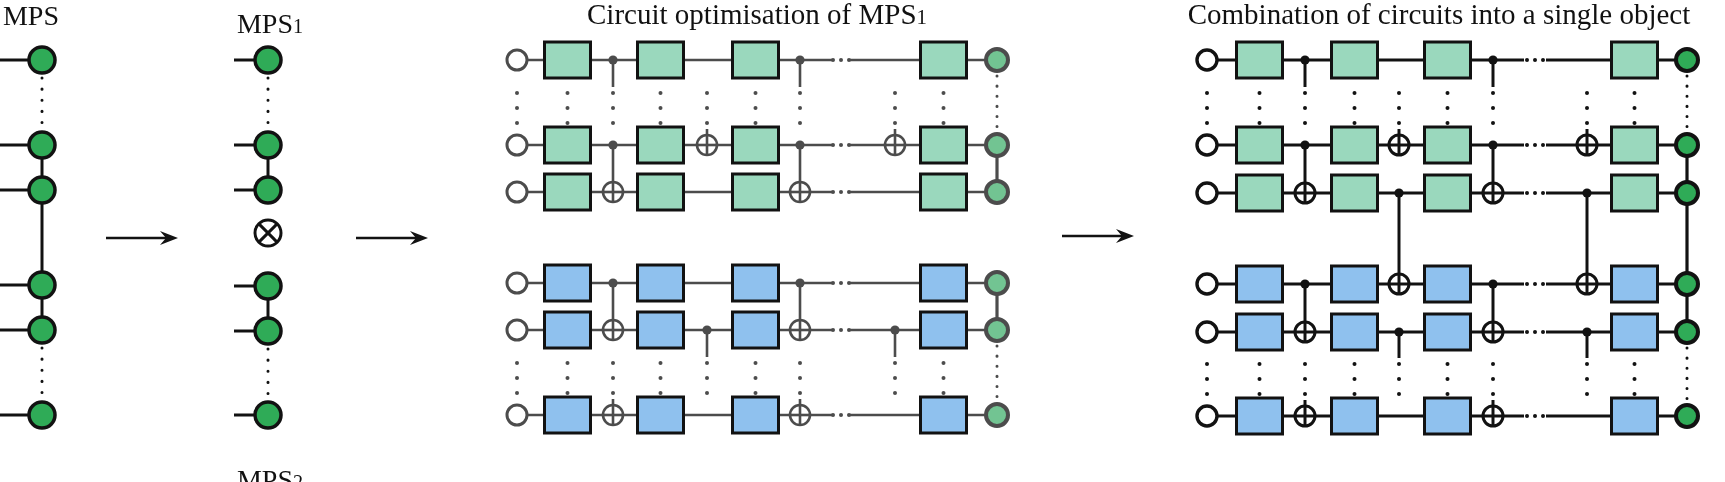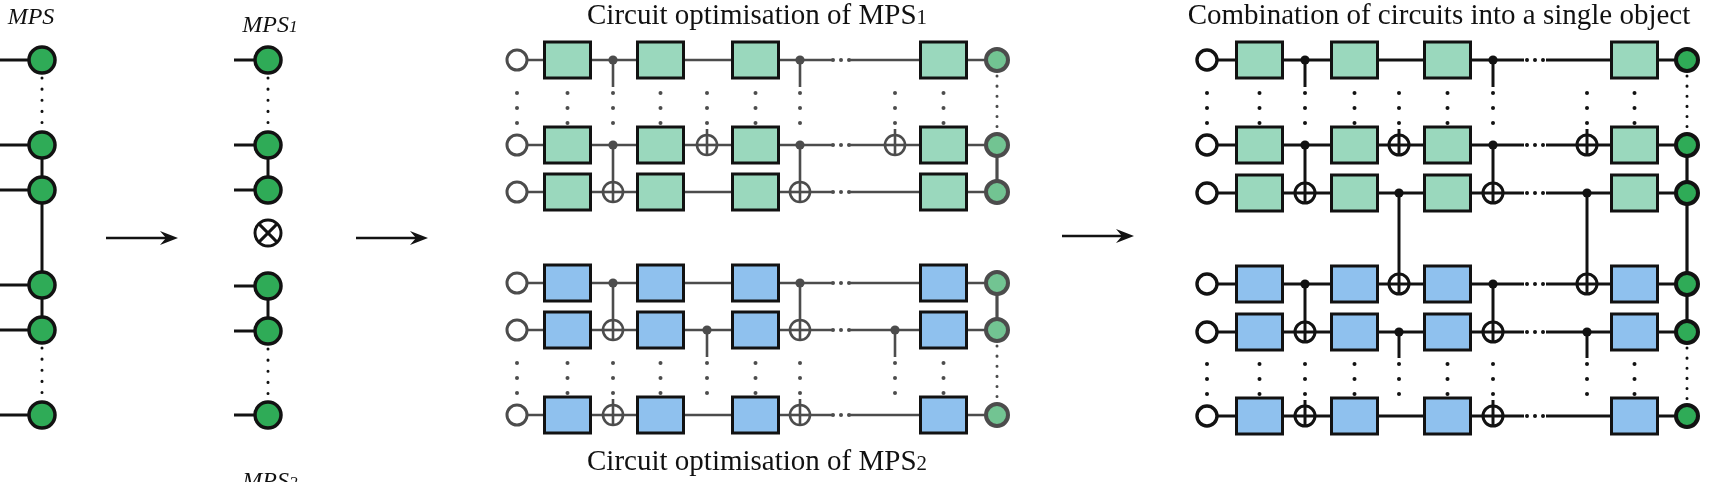--- a/index.html
+++ b/index.html
@@ -1,21 +1,21 @@
 <!DOCTYPE html>
 <html><head>
 <meta charset="utf-8">
 <style>
   html,body{margin:0;padding:0;background:#fff;}
   .canvas{position:relative;width:1725px;height:482px;background:#ffffff;overflow:hidden;
           font-family:"Liberation Serif","DejaVu Serif",serif;color:#111;}
   .fig-svg{position:absolute;left:0;top:0;}
   .lbl{position:absolute;text-align:center;white-space:nowrap;line-height:32px;}
   .lbl .sub{font-size:0.72em;}
-  .mps-lbl{font-size:24px;font-style:italic;}
+  .mps-lbl{font-size:28px;}
   .title-lbl{font-size:29px;}
 </style>
 </head>
 <body>
 
 <div class="canvas">
 
   <div class="lbl mps-lbl" style="left:0px;top:0px;width:62px;">
     <span>MPS</span>
   </div>
@@ -25,23 +25,20 @@
   </div>
 
   <div class="lbl mps-lbl" style="left:225px;top:444px;width:90px;margin-top:20px;">
     <span>MPS</span><span class="sub">2</span>
   </div>
 
   <div class="lbl title-lbl" style="left:507px;top:-2px;width:500px;">
     <span>Circuit optimisation of MPS</span><span class="sub">1</span>
   </div>
 
-  <div class="lbl title-lbl" style="left:507px;top:444px;width:500px;">
-    <span>Circuit optimisation of MPS</span><span class="sub">2</span>
-  </div>
 
   <div class="lbl title-lbl" style="left:1169px;top:-2px;width:540px;">
     <span>Combination of circuits into a single object</span>
   </div>
 
   <svg id="fig" class="fig-svg" width="1725" height="482" viewBox="0 0 1725 482">
       <g>
         <line x1="0" y1="60" x2="42" y2="60" stroke="#121212" stroke-width="3"></line>
         <line x1="0" y1="145" x2="42" y2="145" stroke="#121212" stroke-width="3"></line>
         <line x1="0" y1="190" x2="42" y2="190" stroke="#121212" stroke-width="3"></line>

